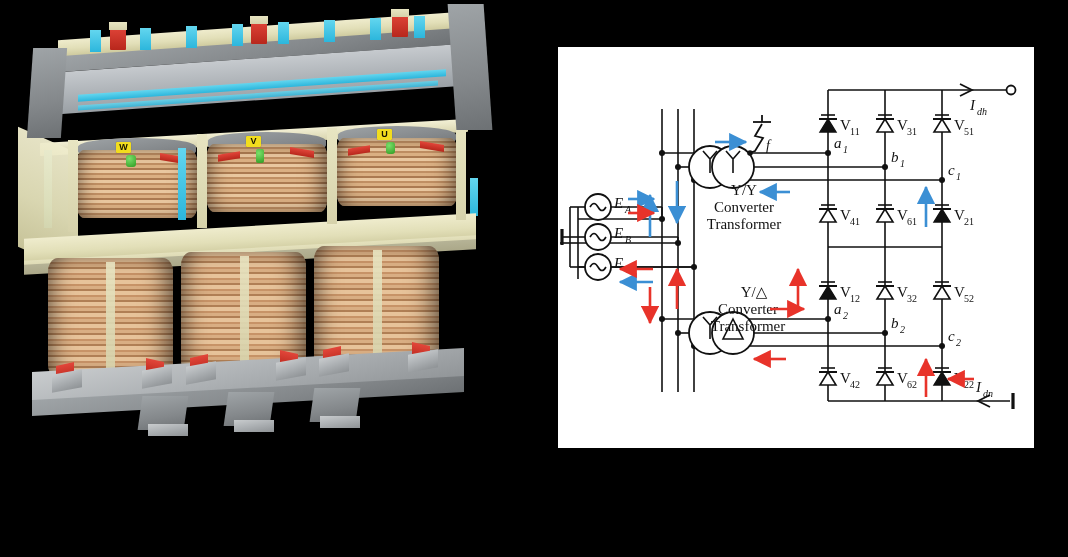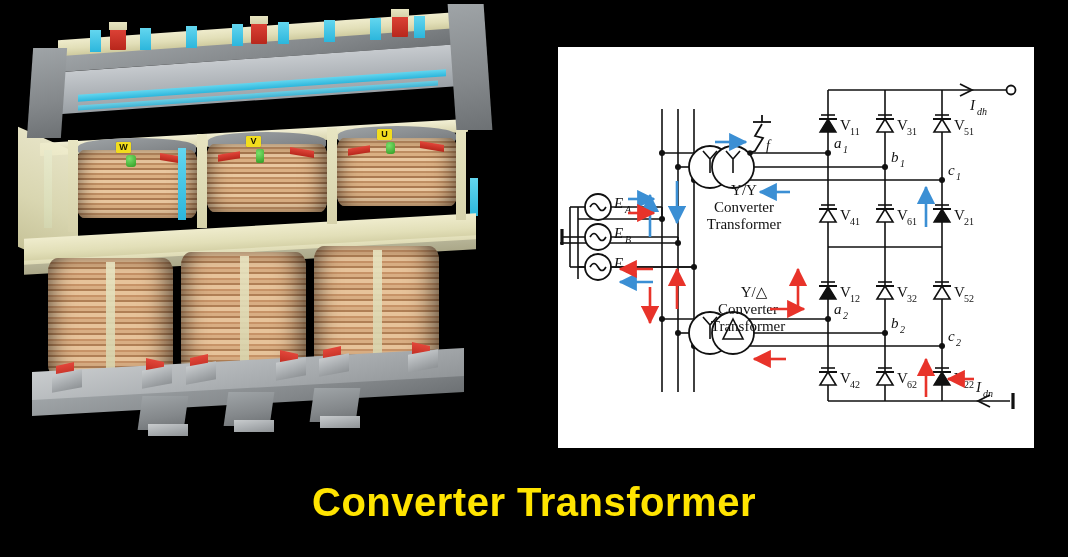--- a/index.html
+++ b/index.html
@@ -452,15 +452,14 @@
           <line x1="212" y1="262" x2="246" y2="262" marker-end="url(#ah-r)"></line>
           <line x1="228" y1="312" x2="196" y2="312" marker-end="url(#ah-r)"></line>
           <line x1="240" y1="262" x2="240" y2="222" marker-end="url(#ah-r)"></line>
           <line x1="368" y1="350" x2="368" y2="312" marker-end="url(#ah-r)"></line>
           <line x1="416" y1="332" x2="390" y2="332" marker-end="url(#ah-r)"></line>
         </g>
       </svg>
     </div>
   </div>
 
-  <div id="title">Converter Transformer</div>
 
 </div>
 
 </body></html>

